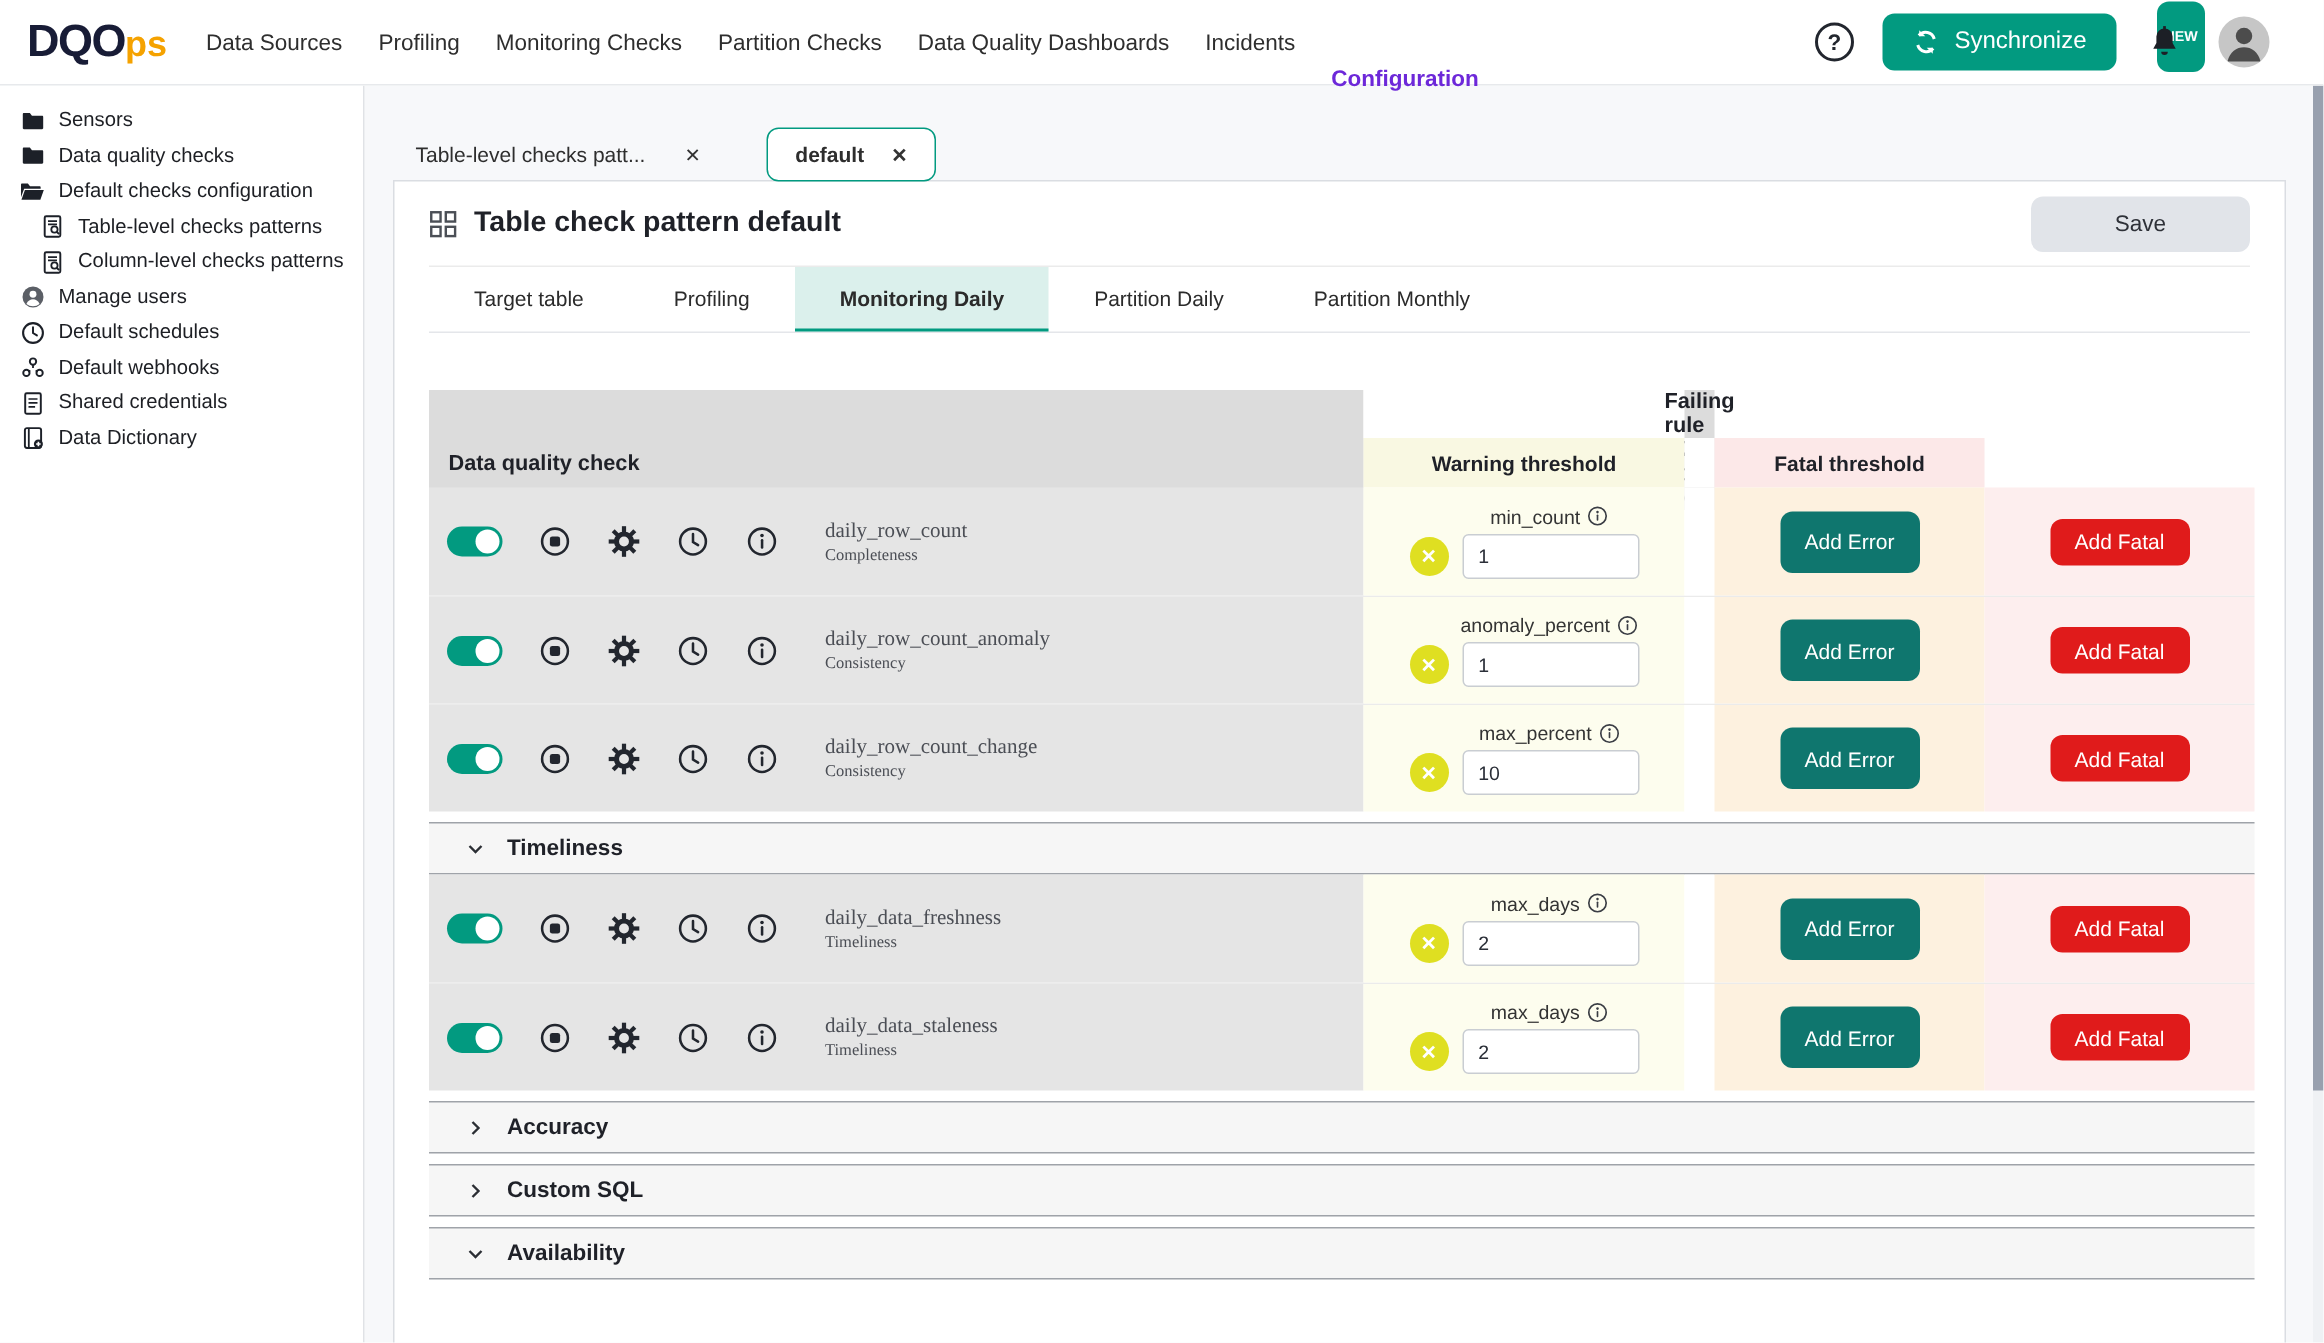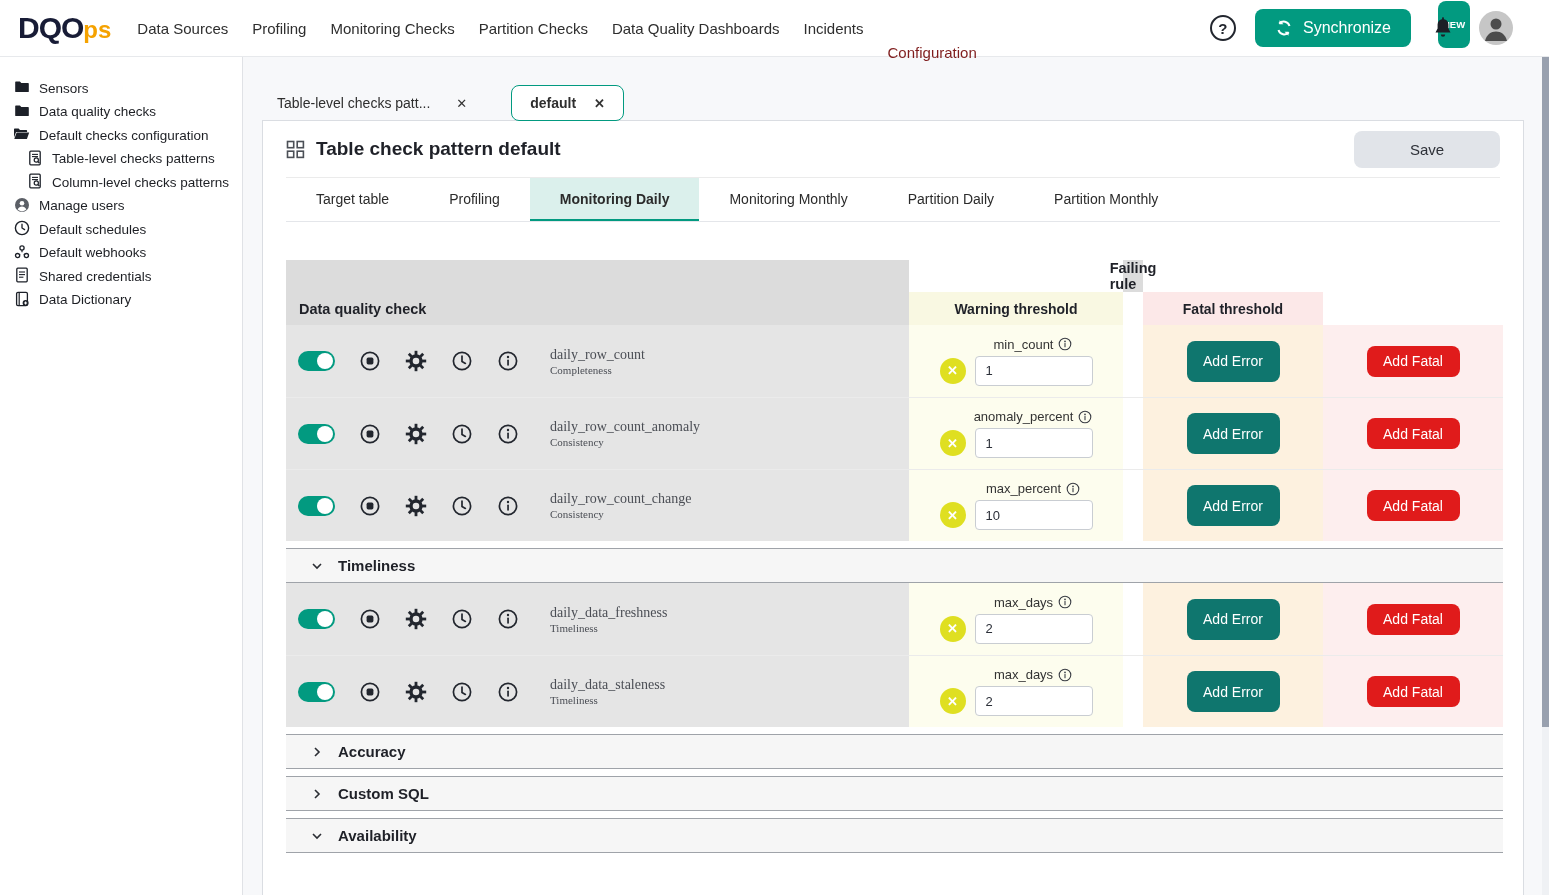--- a/index.html
+++ b/index.html
@@ -6,32 +6,32 @@
   html,body { width:1549px; height:895px; overflow:hidden; }
   body { font-family:"Liberation Sans", sans-serif; background:#f7f8fa; color:#2b2b2b; position:relative; }
 
   
   .navbar { height:57px; background:#fff; border-bottom:1px solid #e7e9ec; display:flex; align-items:center; padding:0 14px 0 18px; position:relative; z-index:5; }
   .logo { display:flex; align-items:baseline; cursor:pointer; margin-right:26px; }
   .logo-dark { font-size:30px; font-weight:bold; color:#181c36; letter-spacing:-1px; }
   .logo-orange { font-size:24px; font-weight:bold; color:#f5a200; letter-spacing:0; }
   .nav-items { display:flex; gap:24px; align-items:center; }
   .nav-item { font-size:15px; color:#2e2e2e; cursor:pointer; white-space:nowrap; }
-  .nav-item.active { font-weight:normal; color:#7f1d1d;margin-top:48px; }
+  .nav-item.active { font-weight:bold; color:#6d28d9;margin-top:48px; }
   .nav-right { margin-left:auto; display:flex; align-items:center; gap:19px; padding-right:22px; }
   .help-btn { width:26px; height:26px; border-radius:50%; border:2px solid #22262e; display:flex; align-items:center; justify-content:center; font-size:15px; font-weight:bold; color:#22262e; cursor:pointer; }
   .sync-btn { background:#029a80; color:#fff; border:none; border-radius:8px; height:38px; padding:0 20px; font-size:16px; display:flex; align-items:center; gap:10px; cursor:pointer; font-family:inherit; }
   .bell-wrap { position:relative; width:30px; height:34px; cursor:pointer; }
   .new-badge { position:absolute; top:-10px; left:8px; background:#029a80; color:#fff; font-size:9.5px; font-weight:bold; border-radius:8px; padding:18px 5px; }
   .avatar { width:34px; height:34px; border-radius:50%; background:#c6c6c6; overflow:hidden; position:relative; cursor:pointer; }
 
   
   .layout { display:flex; height:838px; }
   .sidebar { width:243px; background:#fff; border-right:1px solid #e0e2e6; padding-top:15px; flex:none; }
-  .side-item { height:23.5px; display:flex; align-items:flex-end; gap:9px; padding-left:13px; font-size:13.5px; color:#1d1f24; cursor:pointer; white-space:nowrap; }
+  .side-item { height:23.5px; display:flex; align-items:flex-start; gap:9px; padding-left:13px; font-size:13.5px; color:#1d1f24; cursor:pointer; white-space:nowrap; }
   .side-item.indent { padding-left:26px; }
   .side-icon { width:17px; height:17px; display:flex; align-items:center; justify-content:center; flex:none; }
 
   .main { flex:1; position:relative; }
   
   .tabbar { display:flex; align-items:flex-end; padding-left:16px; height:63px; }
   .tab { display:flex; align-items:center; gap:26px; padding:9px 18px; font-size:14px; color:#2e2e2e; cursor:pointer; }
   .tab .tab-close { font-size:13px; color:#333; cursor:pointer; }
   .tab.active { border:1px solid #029a80; border-radius:8px; background:#fff; font-weight:bold; margin-left:26px; margin-bottom:-1px; position:relative; z-index:3; gap:18px; }
 
@@ -271,21 +271,20 @@
               </svg>
           </span>
           <h1 class="page-title">Table check pattern default</h1>
           <button class="save-btn">Save</button>
         </div>
 
         <div class="subtabs" id="subtabs">
             <div class="subtab">Target table</div>
             <div class="subtab">Profiling</div>
             <div class="subtab active">Monitoring Daily</div>
-            <div class="subtab">Monitoring Monthly</div>
             <div class="subtab">Partition Daily</div>
             <div class="subtab">Partition Monthly</div>
           </div>
 
         <div class="table">
           <div class="thead-r1">
             <div class="h-gray adv-cell">
               <span class="adv-check"></span>
               <span>Show advanced checks</span>
             </div>

